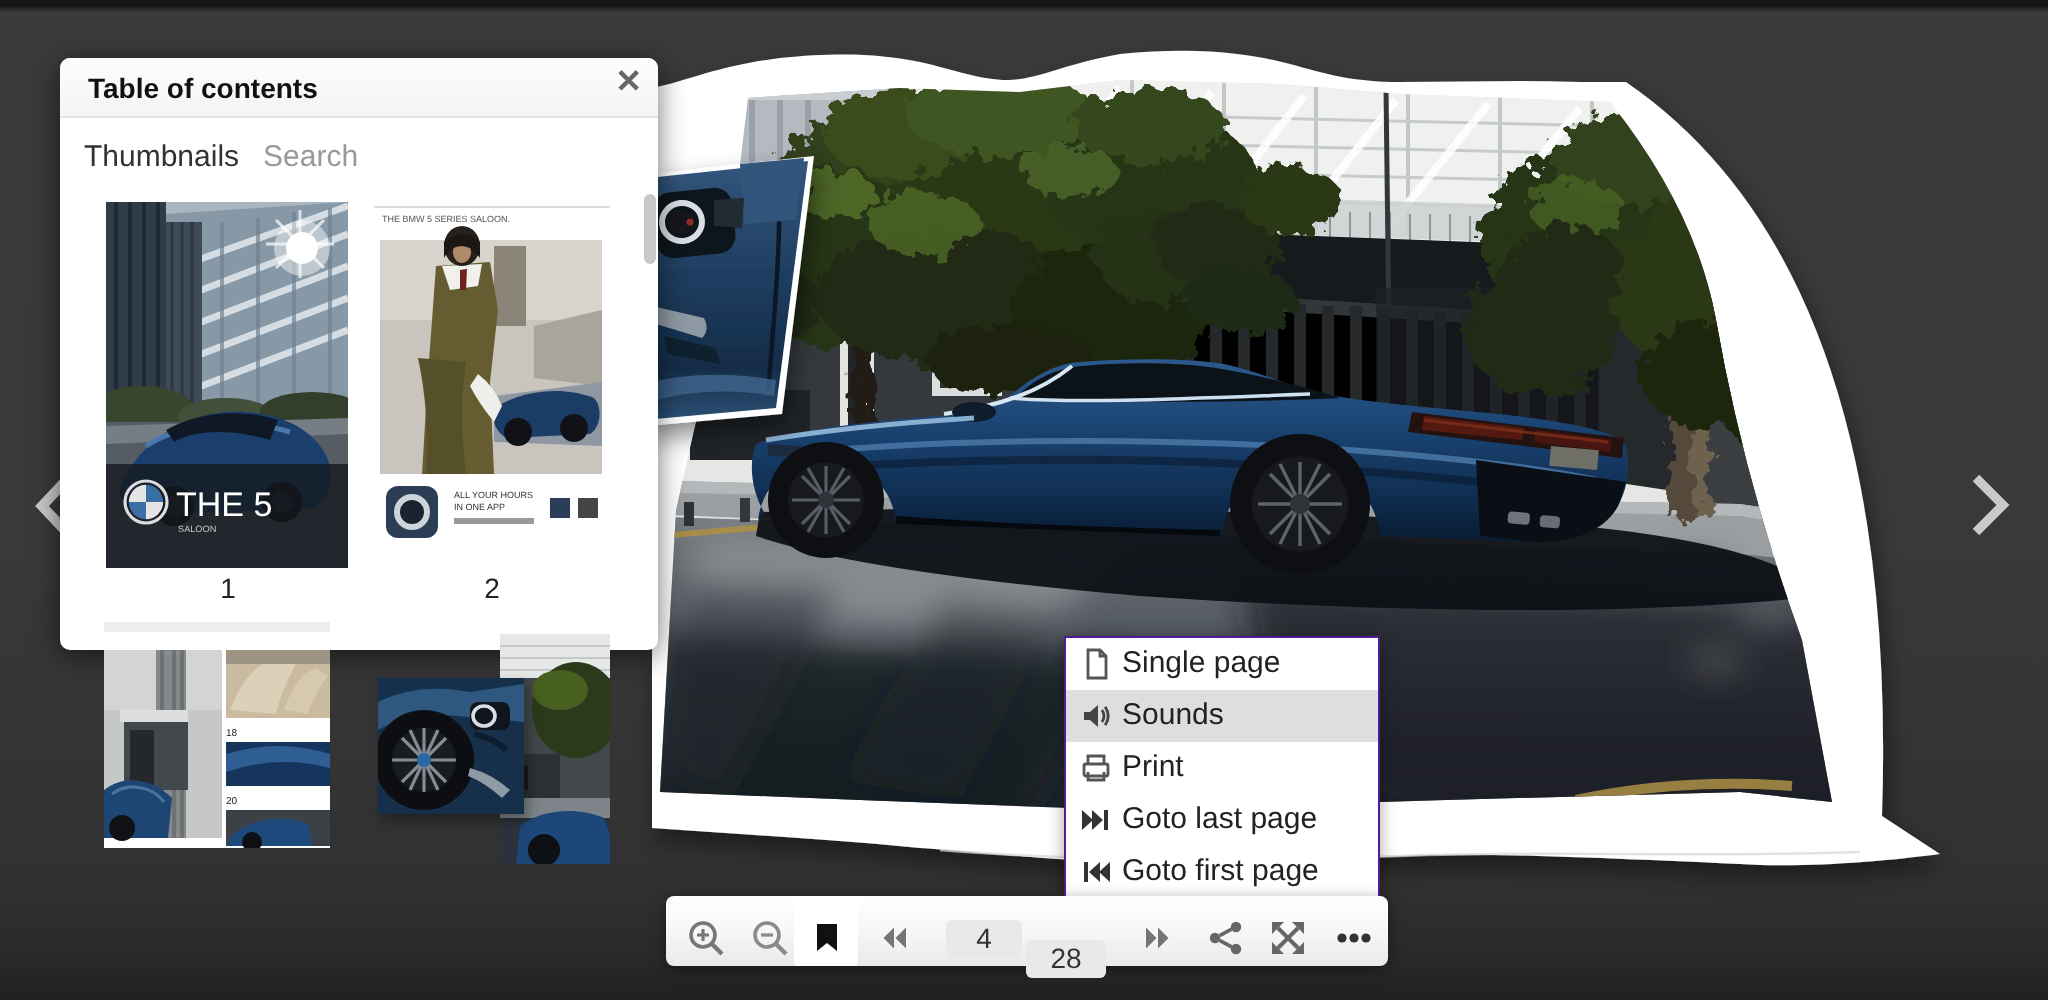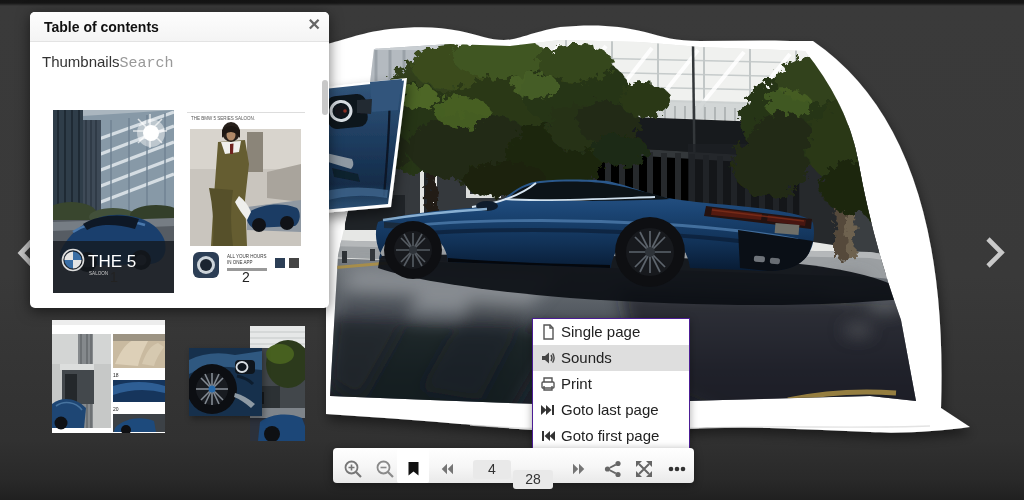--- a/index.html
+++ b/index.html
@@ -3,29 +3,29 @@
 <meta charset="utf-8">
 <style>
   html,body{margin:0;padding:0;}
   body{width:1024px;height:500px;overflow:hidden;position:relative;
     font-family:"Liberation Sans", sans-serif;
     background:linear-gradient(180deg,#141414 0px,#161616 3px,#3a3a3a 6px,#393939 55%,#313131 88%,#292929 96%,#202020 100%);}
   #bookwrap{position:absolute;left:0;top:0;width:1024px;height:500px;}
   
   .chev{position:absolute;width:24px;height:40px;}
   
-  #panel{position:absolute;left:30px;top:12px;width:299px;height:296px;background:#fff;border-radius:5px;
+  #panel{position:absolute;left:30px;top:29px;width:299px;height:296px;background:#fff;border-radius:5px;
     box-shadow:0 3px 14px rgba(0,0,0,.55);z-index:20;}
   #panel .hdr{height:29px;border-bottom:1px solid #e3e3e3;border-radius:5px 5px 0 0;
     background:linear-gradient(180deg,#fdfdfd,#f4f4f4);position:relative;}
   #panel .hdr .t{position:absolute;left:14px;top:7px;font-size:14px;font-weight:bold;color:#111;}
   #panel .hdr .x{position:absolute;right:8px;top:5px;font-size:16px;font-weight:bold;color:#666;line-height:16px;}
   #tabs{position:absolute;left:12px;top:41px;font-size:15px;color:#333;}
-  #tabs .sr{color:#999;font-family:Liberation Mono, monospace;}
-  .thumb{position:absolute;overflow:hidden;margin-top:26px;}
+  #tabs .sr{color:#999;margin-left:12px;}
+  .thumb{position:absolute;overflow:hidden;}
   .pnum{position:absolute;font-size:14px;color:#222;}
   #sbar{position:absolute;right:1px;top:68px;width:6px;height:35px;background:#c8c8c8;border-radius:3px;}
   
   #menu{position:absolute;left:532px;top:318px;width:158px;height:132px;background:#fff;z-index:30;
     border:1px solid #4c1d95;box-sizing:border-box;box-shadow:0 2px 8px rgba(0,0,0,.35);}
   #menu .it{height:26px;line-height:26px;font-size:15px;color:#222;position:relative;padding-left:28px;white-space:nowrap;}
   #menu .it.hl{background:#dedede;}
   #menu .it svg{position:absolute;left:7px;top:5px;}
   
   #bar{position:absolute;left:333px;top:448px;width:361px;height:35px;z-index:30;border-radius:4px;

